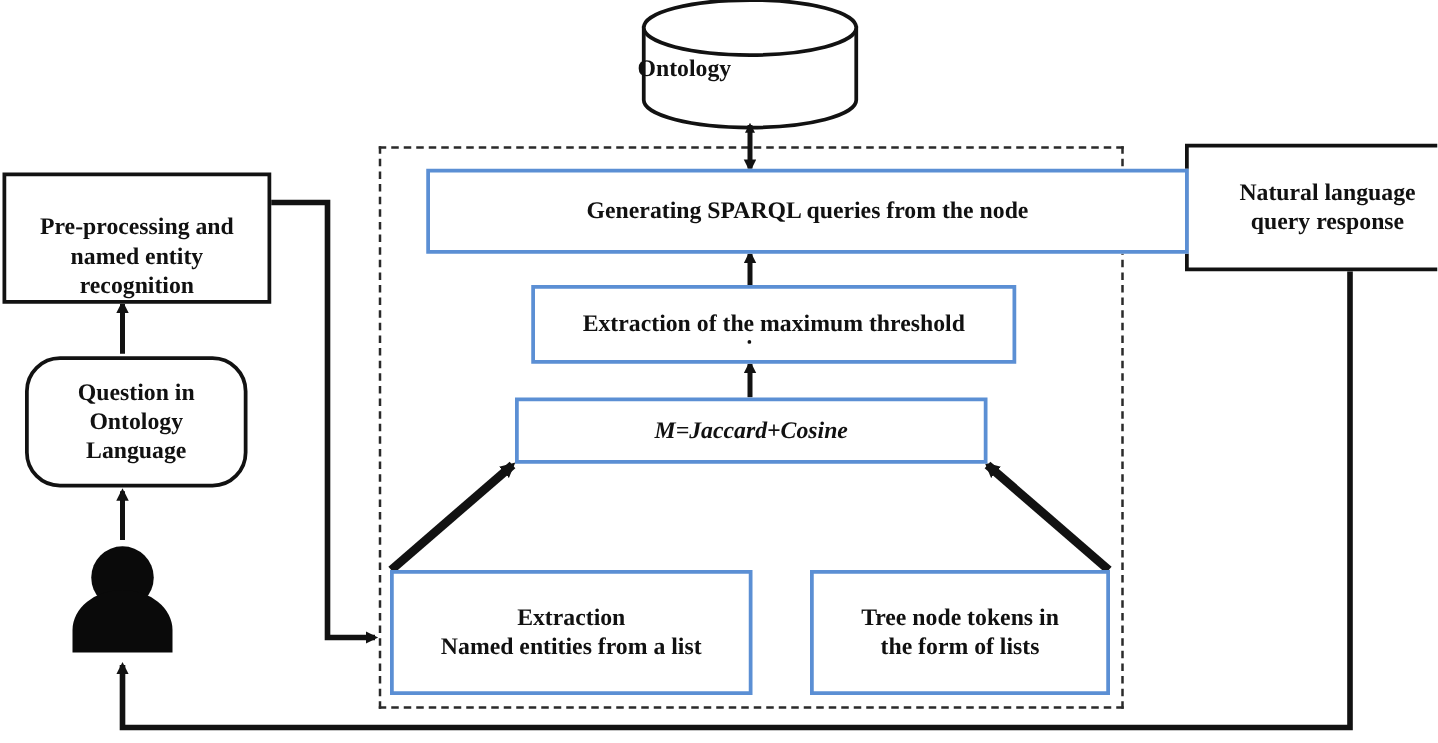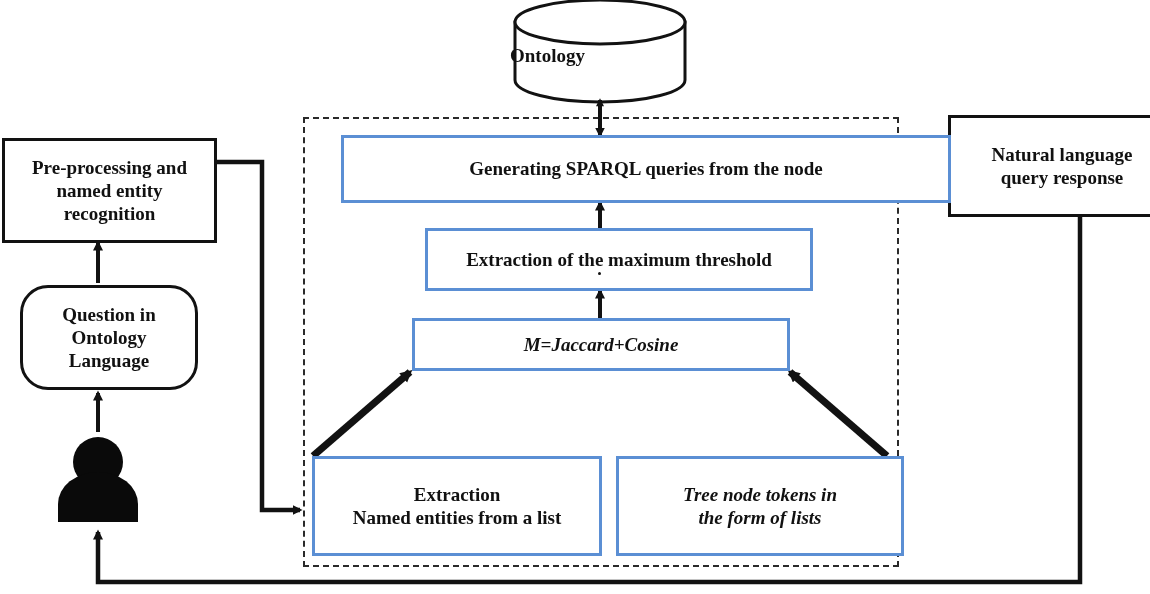--- a/index.html
+++ b/index.html
@@ -115,21 +115,21 @@
 
     <line x1="887" y1="456" x2="790" y2="372" stroke="#121212" stroke-width="7" marker-end="url(#arrowFat)"></line>
 
     <line x1="862" y1="167" x2="948" y2="167" stroke="#121212" stroke-width="4" marker-end="url(#arrowMed)"></line>
 
     <polyline points="1080,217 1080,582 98,582 98,532" fill="none" stroke="#121212" stroke-width="4.5" marker-end="url(#arrowMed)"></polyline>
   </svg>
 
   <div class="cyl-label" style="left:510px; top:45px;">Ontology</div>
 
-  <div class="node node-black" style="left:2px; top:138px; width:215px; height:105px;">
+  <div class="node node-black" style="left:2px; top:138px; width:215px; height:105px;align-items:flex-end;">
     <span class="lbl"><span>Pre-processing and</span><br><span>named entity</span><br><span>recognition</span></span>
   </div>
 
   <div class="node node-black" style="left:20px; top:285px; width:178px; height:105px;border-radius:28px;">
     <span class="lbl"><span>Question in</span><br><span>Ontology</span><br><span>Language</span></span>
   </div>
 
   <div class="node node-black" style="left:948px; top:115px; width:228px; height:102px;">
     <span class="lbl"><span>Natural language</span><br><span>query response</span></span>
   </div>
@@ -144,17 +144,17 @@
   <div class="tiny-dot" style="left:598px; top:272px;"></div>
 
   <div class="node node-blue" style="left:412px; top:318px; width:378px; height:53px;font-style:italic;">
     <span class="lbl">M=Jaccard+Cosine</span>
   </div>
 
   <div class="node node-blue" style="left:312px; top:456px; width:290px; height:100px;">
     <span class="lbl"><span>Extraction</span><br><span>Named entities from a list</span></span>
   </div>
 
-  <div class="node node-blue" style="left:616px; top:456px; width:288px; height:100px;font-style:italic;">
+  <div class="node node-blue" style="left:648px; top:456px; width:240px; height:100px;">
     <span class="lbl"><span>Tree node tokens in</span><br><span>the form of lists</span></span>
   </div>
 
 </div>
 
 </body></html>

